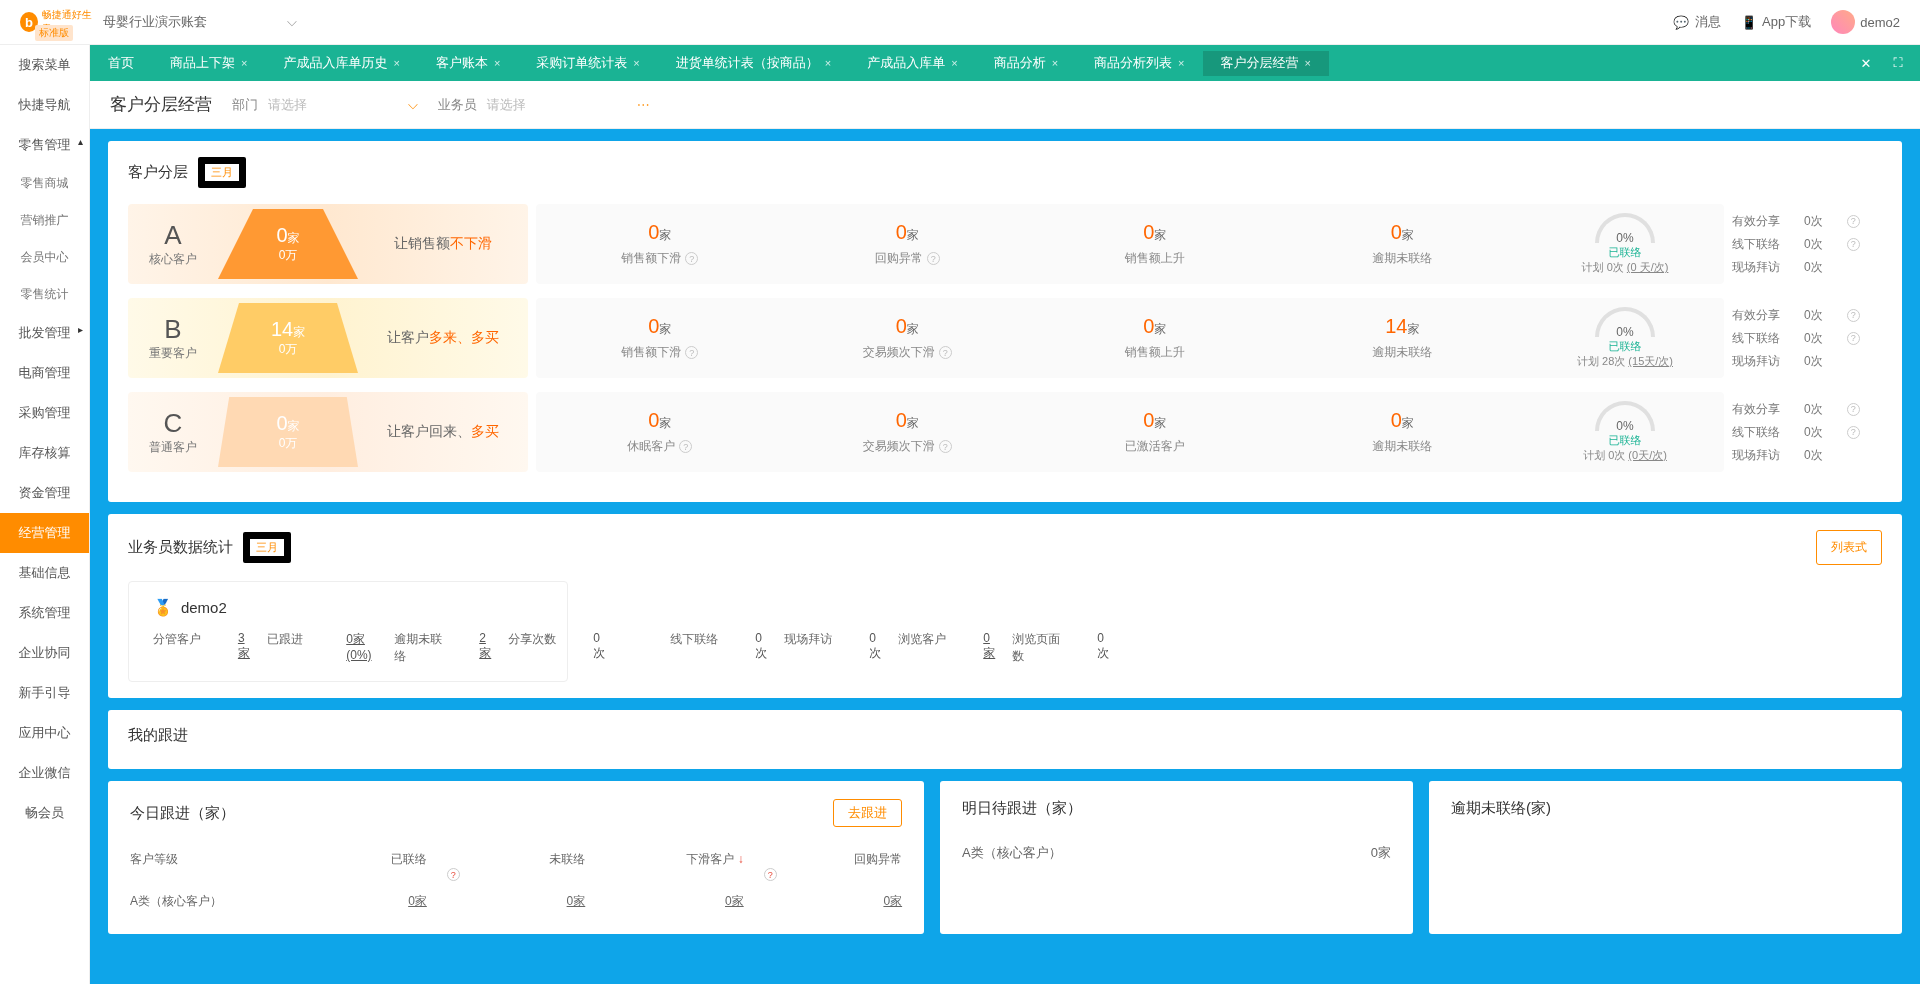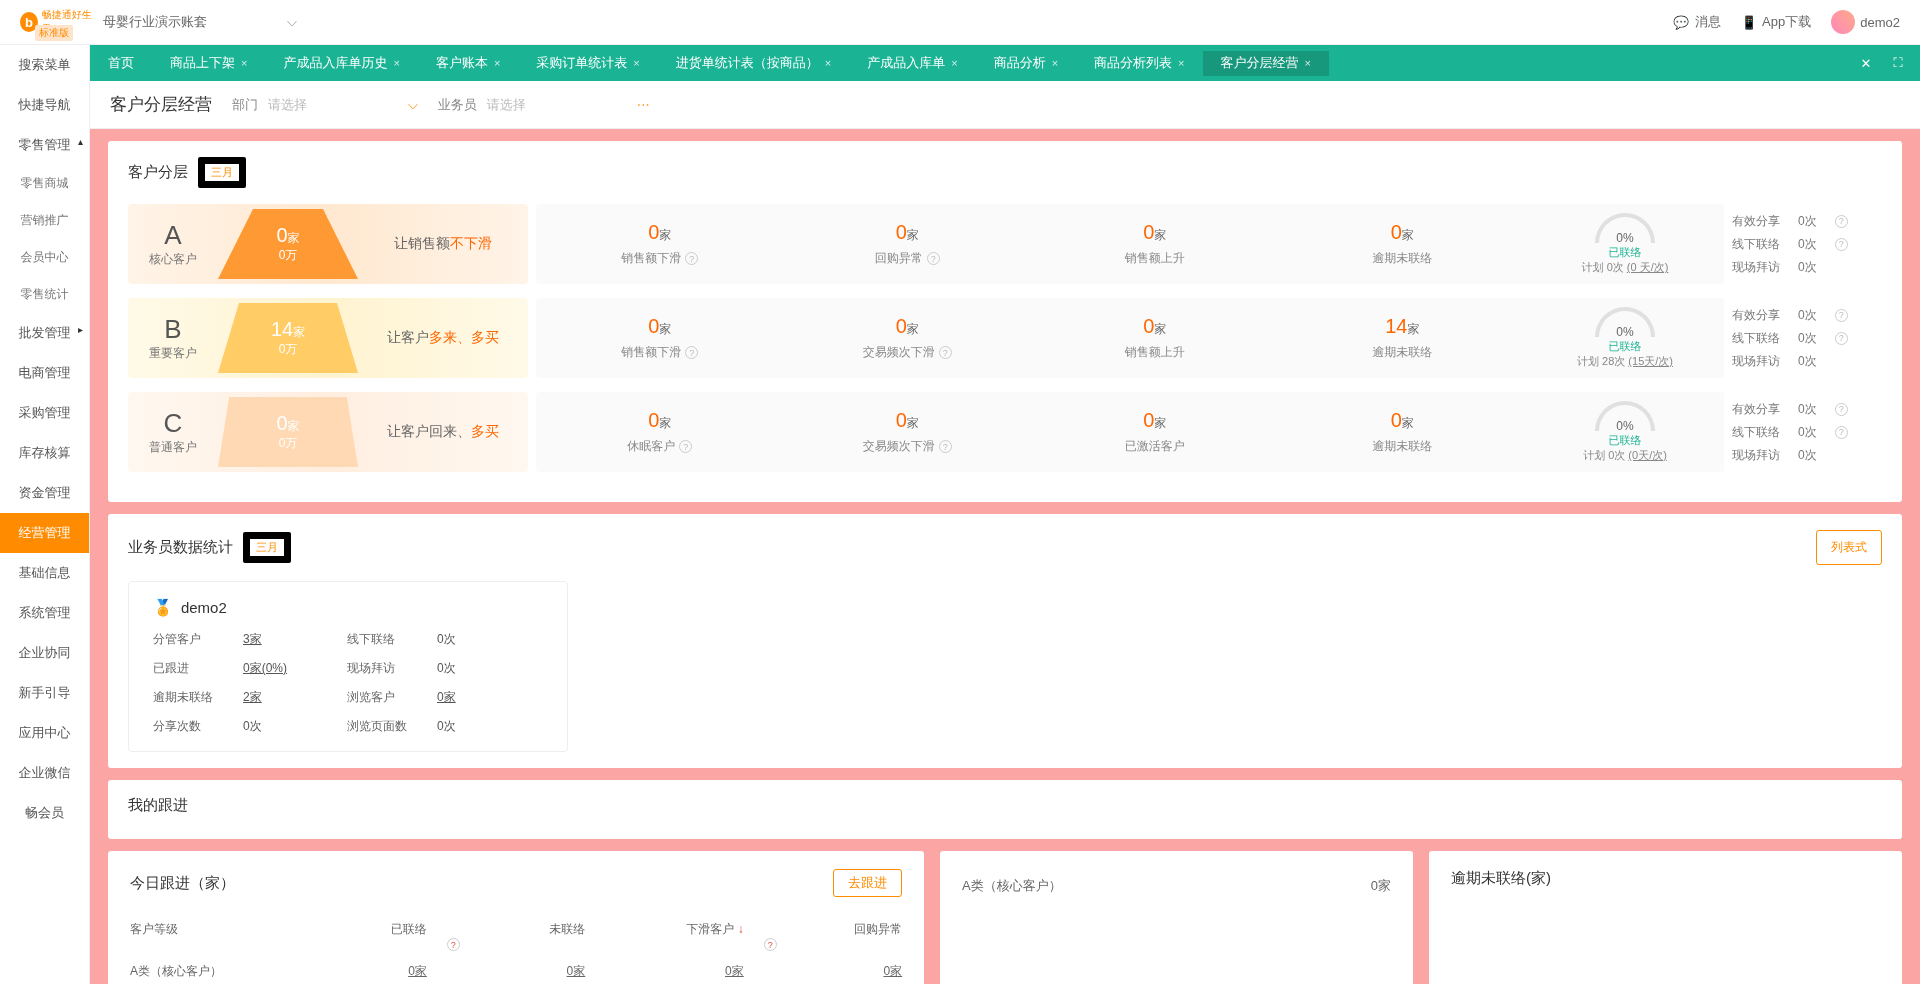--- a/index.html
+++ b/index.html
@@ -27,21 +27,21 @@
 .tab.active{background:#17987c}
 .tab-close{font-size:11px;opacity:.8}
 .tab-actions{margin-left:auto;display:flex;gap:8px;padding-right:10px}
 .tab-act-btn{width:24px;height:24px;display:flex;align-items:center;justify-content:center;cursor:pointer}
 .filter-bar{height:48px;background:#fff;display:flex;align-items:center;padding:0 20px;gap:20px;border-bottom:1px solid #eee}
 .page-title{font-size:17px;font-weight:500;color:#333}
 .filter-grp{display:flex;align-items:center;gap:10px;color:#888;font-size:13px}
 .filter-sel{color:#bbb;min-width:130px}
 .filter-chev{color:#ff8c00}
 .dots{color:#ff8c00;letter-spacing:2px}
-.content{flex:1;overflow-y:auto;padding:12px 18px;background:#fca5a5}
+.content{flex:1;overflow-y:auto;padding:12px 18px;background:#0ea5e9}
 .panel{background:#fff;border-radius:3px;padding:16px 20px;margin-bottom:12px}
 .panel-head{display:flex;align-items:center;gap:10px;margin-bottom:16px}
 .panel-title{font-size:15px;font-weight:500}
 .month-tag{border:7px solid #000000;color:#ff8c00;font-size:11px;padding:1px 6px;border-radius:2px}
 .tier-row{display:flex;align-items:stretch;margin-bottom:14px;gap:8px}
 .tier-left{width:400px;height:80px;display:flex;align-items:center;position:relative;border-radius:4px;flex-shrink:0}
 .tier-a{background:linear-gradient(90deg,#fff4e8,#ffe8d0 50%,#fff4e8)}
 .tier-b{background:linear-gradient(90deg,#fffae8,#fff3d0 50%,#fffae8)}
 .tier-c{background:linear-gradient(90deg,#fff8f0,#ffeee0 50%,#fff8f0)}
 .tier-label{width:90px;text-align:center}
@@ -62,28 +62,28 @@
 .metric-val .unit{font-size:12px;color:#666;font-weight:normal}
 .metric-label{font-size:12px;color:#888;display:flex;align-items:center;gap:4px}
 .q-icon{width:13px;height:13px;border:1px solid #ccc;border-radius:50%;font-size:9px;color:#bbb;display:flex;align-items:center;justify-content:center}
 .gauge-box{flex:.8;display:flex;flex-direction:column;align-items:center;justify-content:center}
 .gauge{width:60px;height:30px;border:4px solid #e0e0e0;border-bottom:none;border-radius:60px 60px 0 0;position:relative;display:flex;align-items:flex-end;justify-content:center}
 .gauge-pct{font-size:12px;color:#666;position:absolute;bottom:-2px}
 .gauge-lbl{font-size:11px;color:#1ab394;margin-top:2px}
 .gauge-plan{font-size:11px;color:#888;}
 .gauge-plan .link{text-decoration:underline;cursor:pointer}
 .share-box{width:150px;display:flex;flex-direction:column;justify-content:center;gap:6px;font-size:12px;color:#777;flex-shrink:0}
-.share-row{display:flex;align-items:center;gap:18px}
+.share-row{display:flex;align-items:center;gap:24px}
 .list-btn{margin-left:auto;border:1px solid #ff8c00;color:#ff8c00;background:#fff;padding:8px 14px;border-radius:3px;font-size:12px;cursor:pointer}
 .stats-card{border:1px solid #eee;border-radius:4px;padding:16px 24px;width:440px}
 .stats-head{display:flex;align-items:center;gap:8px;margin-bottom:14px}
 .medal{color:#ffb800;font-size:16px}
 .stats-name{font-size:15px}
 .stats-grid{display:flex;gap:60px}
-.stats-col{display:flex;flex-direction:column;gap:12px}
+.stats-col{display:flex;flex-direction:row;gap:12px}
 .stats-row{display:flex;gap:30px;font-size:12px;color:#666}
 .stats-lbl{width:60px}
 .stats-val{color:#555}
 .stats-val.link{text-decoration:underline}
 .followup-row{display:flex;gap:16px}
 .fu-panel{background:#fff;border-radius:3px;padding:18px 22px;flex:1}
 .fu-head{display:flex;align-items:center;margin-bottom:18px}
 .fu-title{font-size:15px}
 .fu-btn{margin-left:auto;border:1px solid #ff8c00;color:#ff8c00;background:#fff;padding:4px 14px;border-radius:3px;font-size:13px;cursor:pointer}
 .fu-table-head{display:flex;font-size:12px;color:#666;padding:6px 0;gap:20px}
@@ -458,20 +458,23 @@
           </div>
           <div class="fu-tr">
             <div class="fu-th">A类（核心客户）</div>
             <div class="fu-th r link" style="text-decoration:underline">0家</div>
             <div class="fu-th r link" style="text-decoration:underline">0家</div>
             <div class="fu-th r link" style="text-decoration:underline">0家</div>
             <div class="fu-th r link" style="text-decoration:underline">0家</div>
           </div>
         </div>
         <div class="fu-panel">
+          <div class="fu-head">
+            <span class="fu-title">明日待跟进（家）</span>
+          </div>
           <div class="fu-simple">
             <span>A类（核心客户）</span>
             <span>0家</span>
           </div>
         </div>
         <div class="fu-panel">
           <div class="fu-head">
             <span class="fu-title">逾期未联络(家)</span>
           </div>
         </div>

